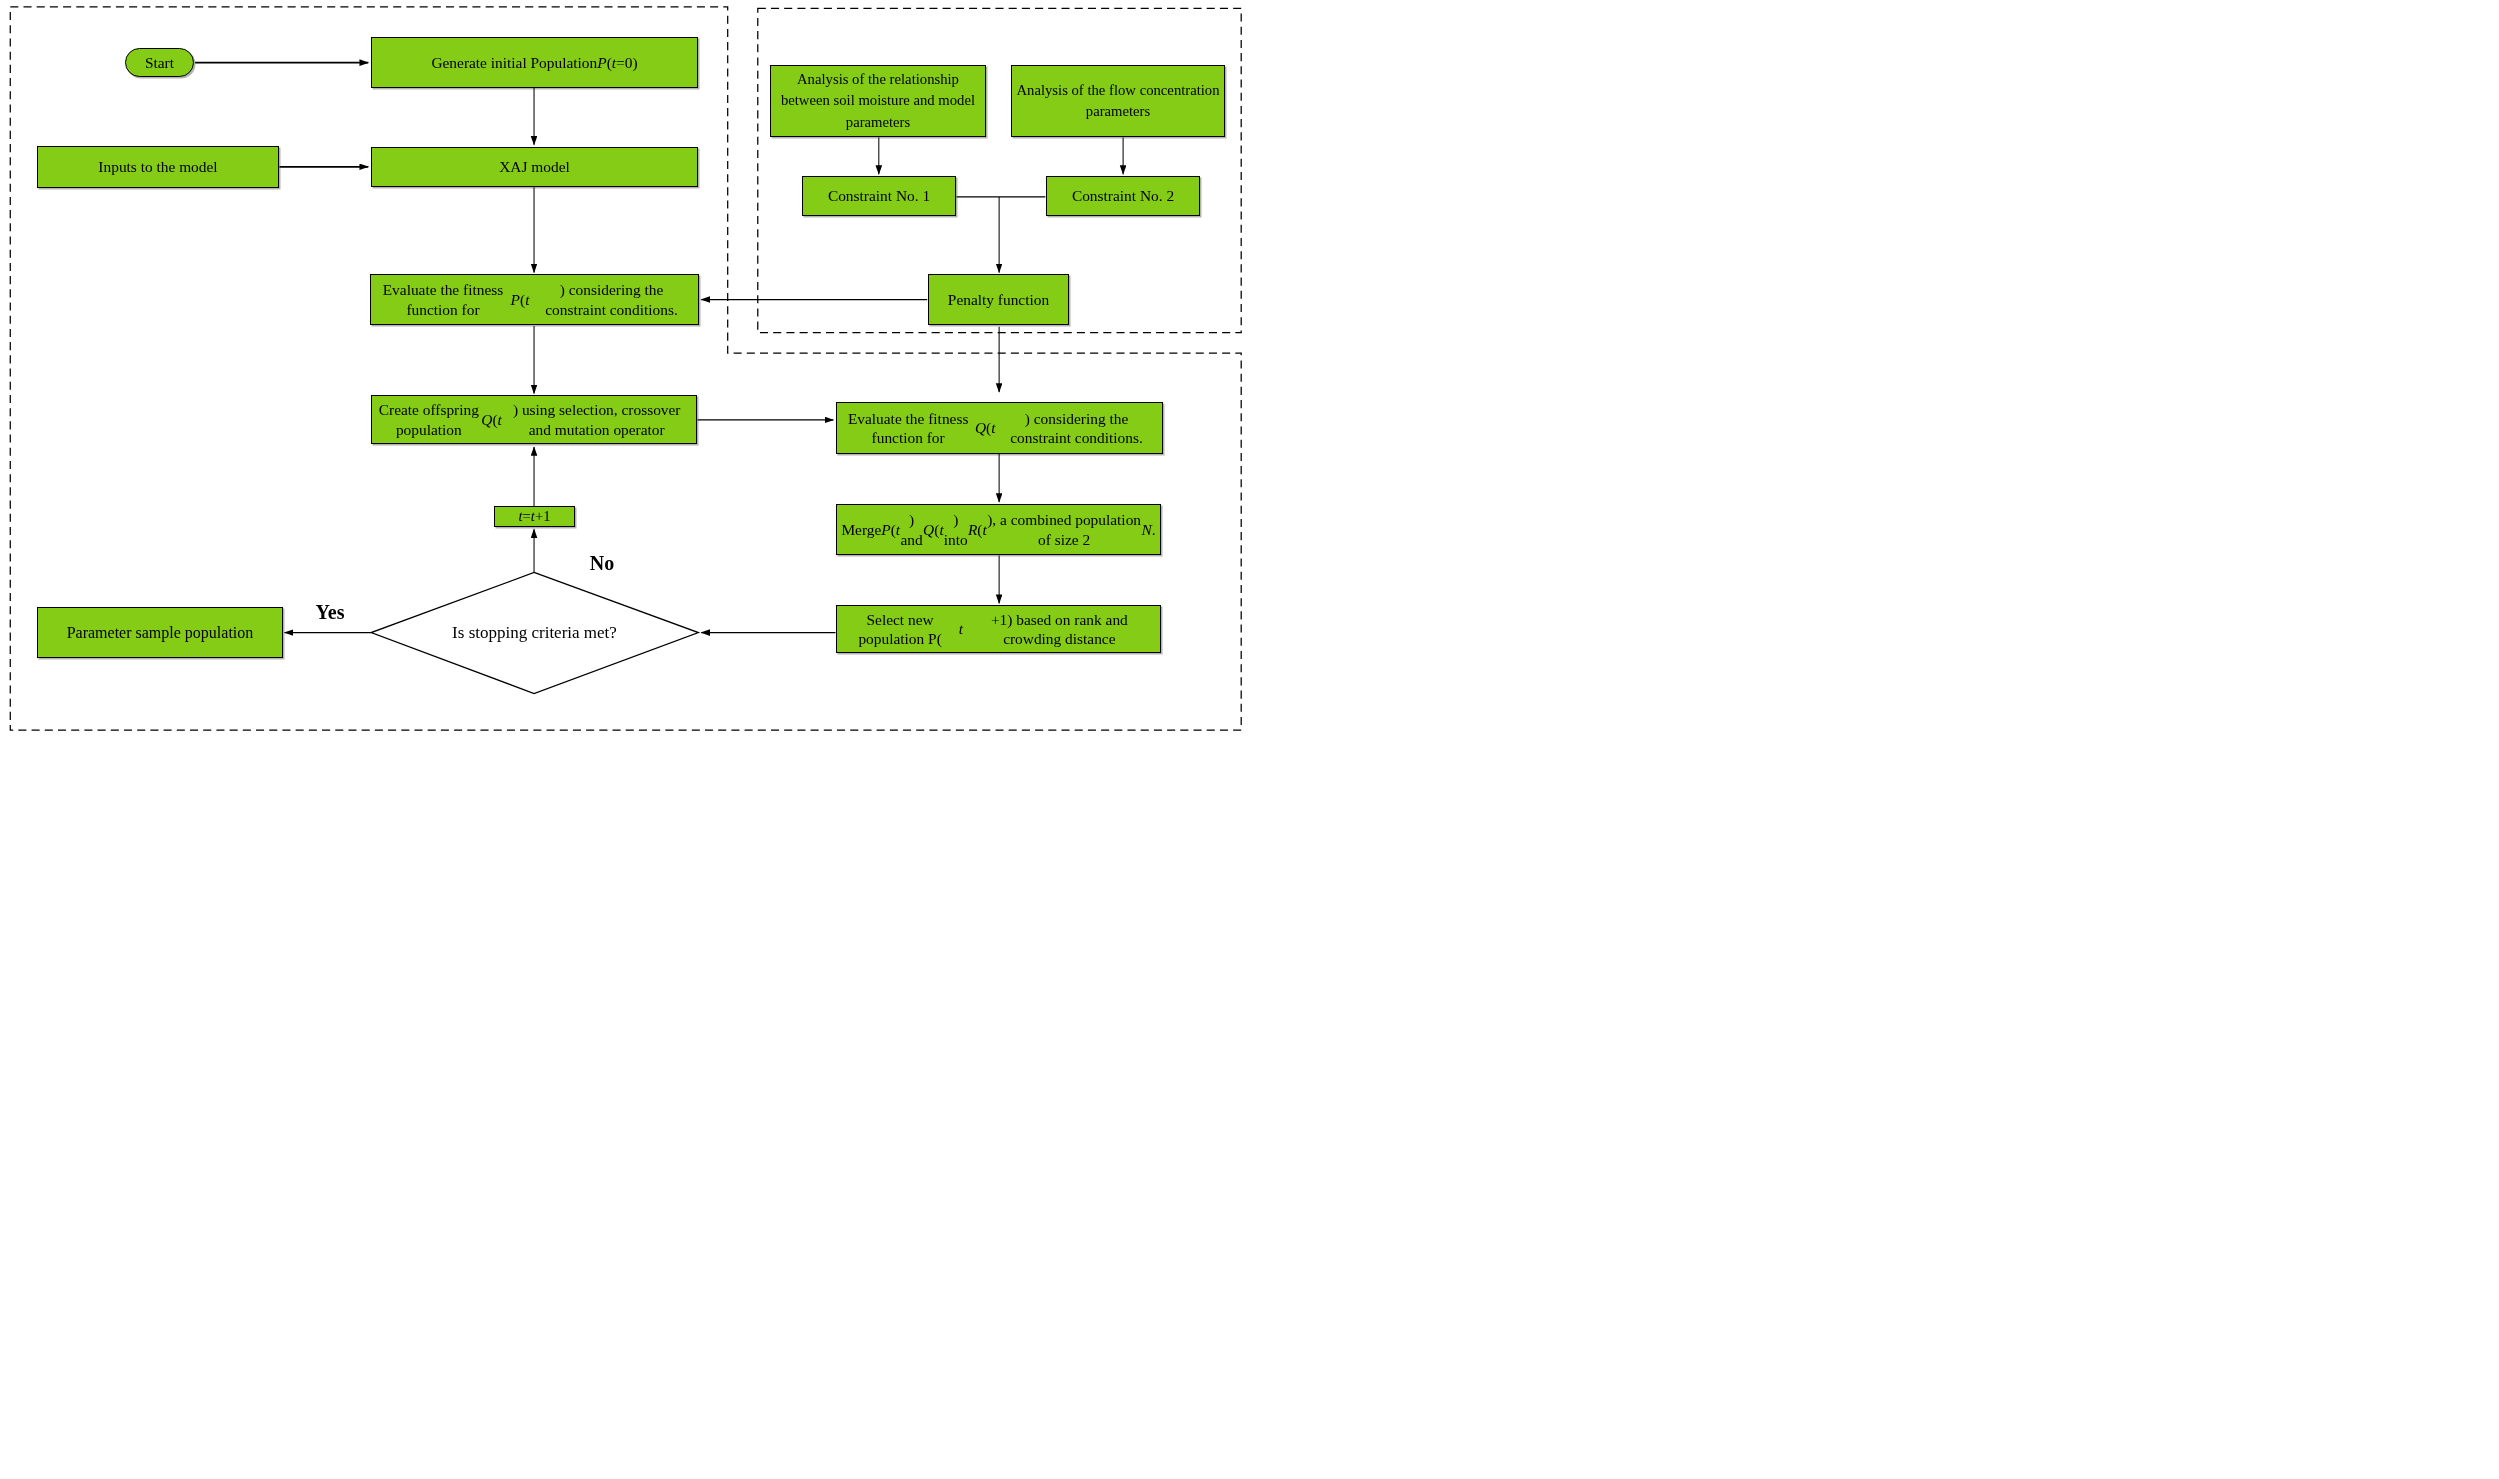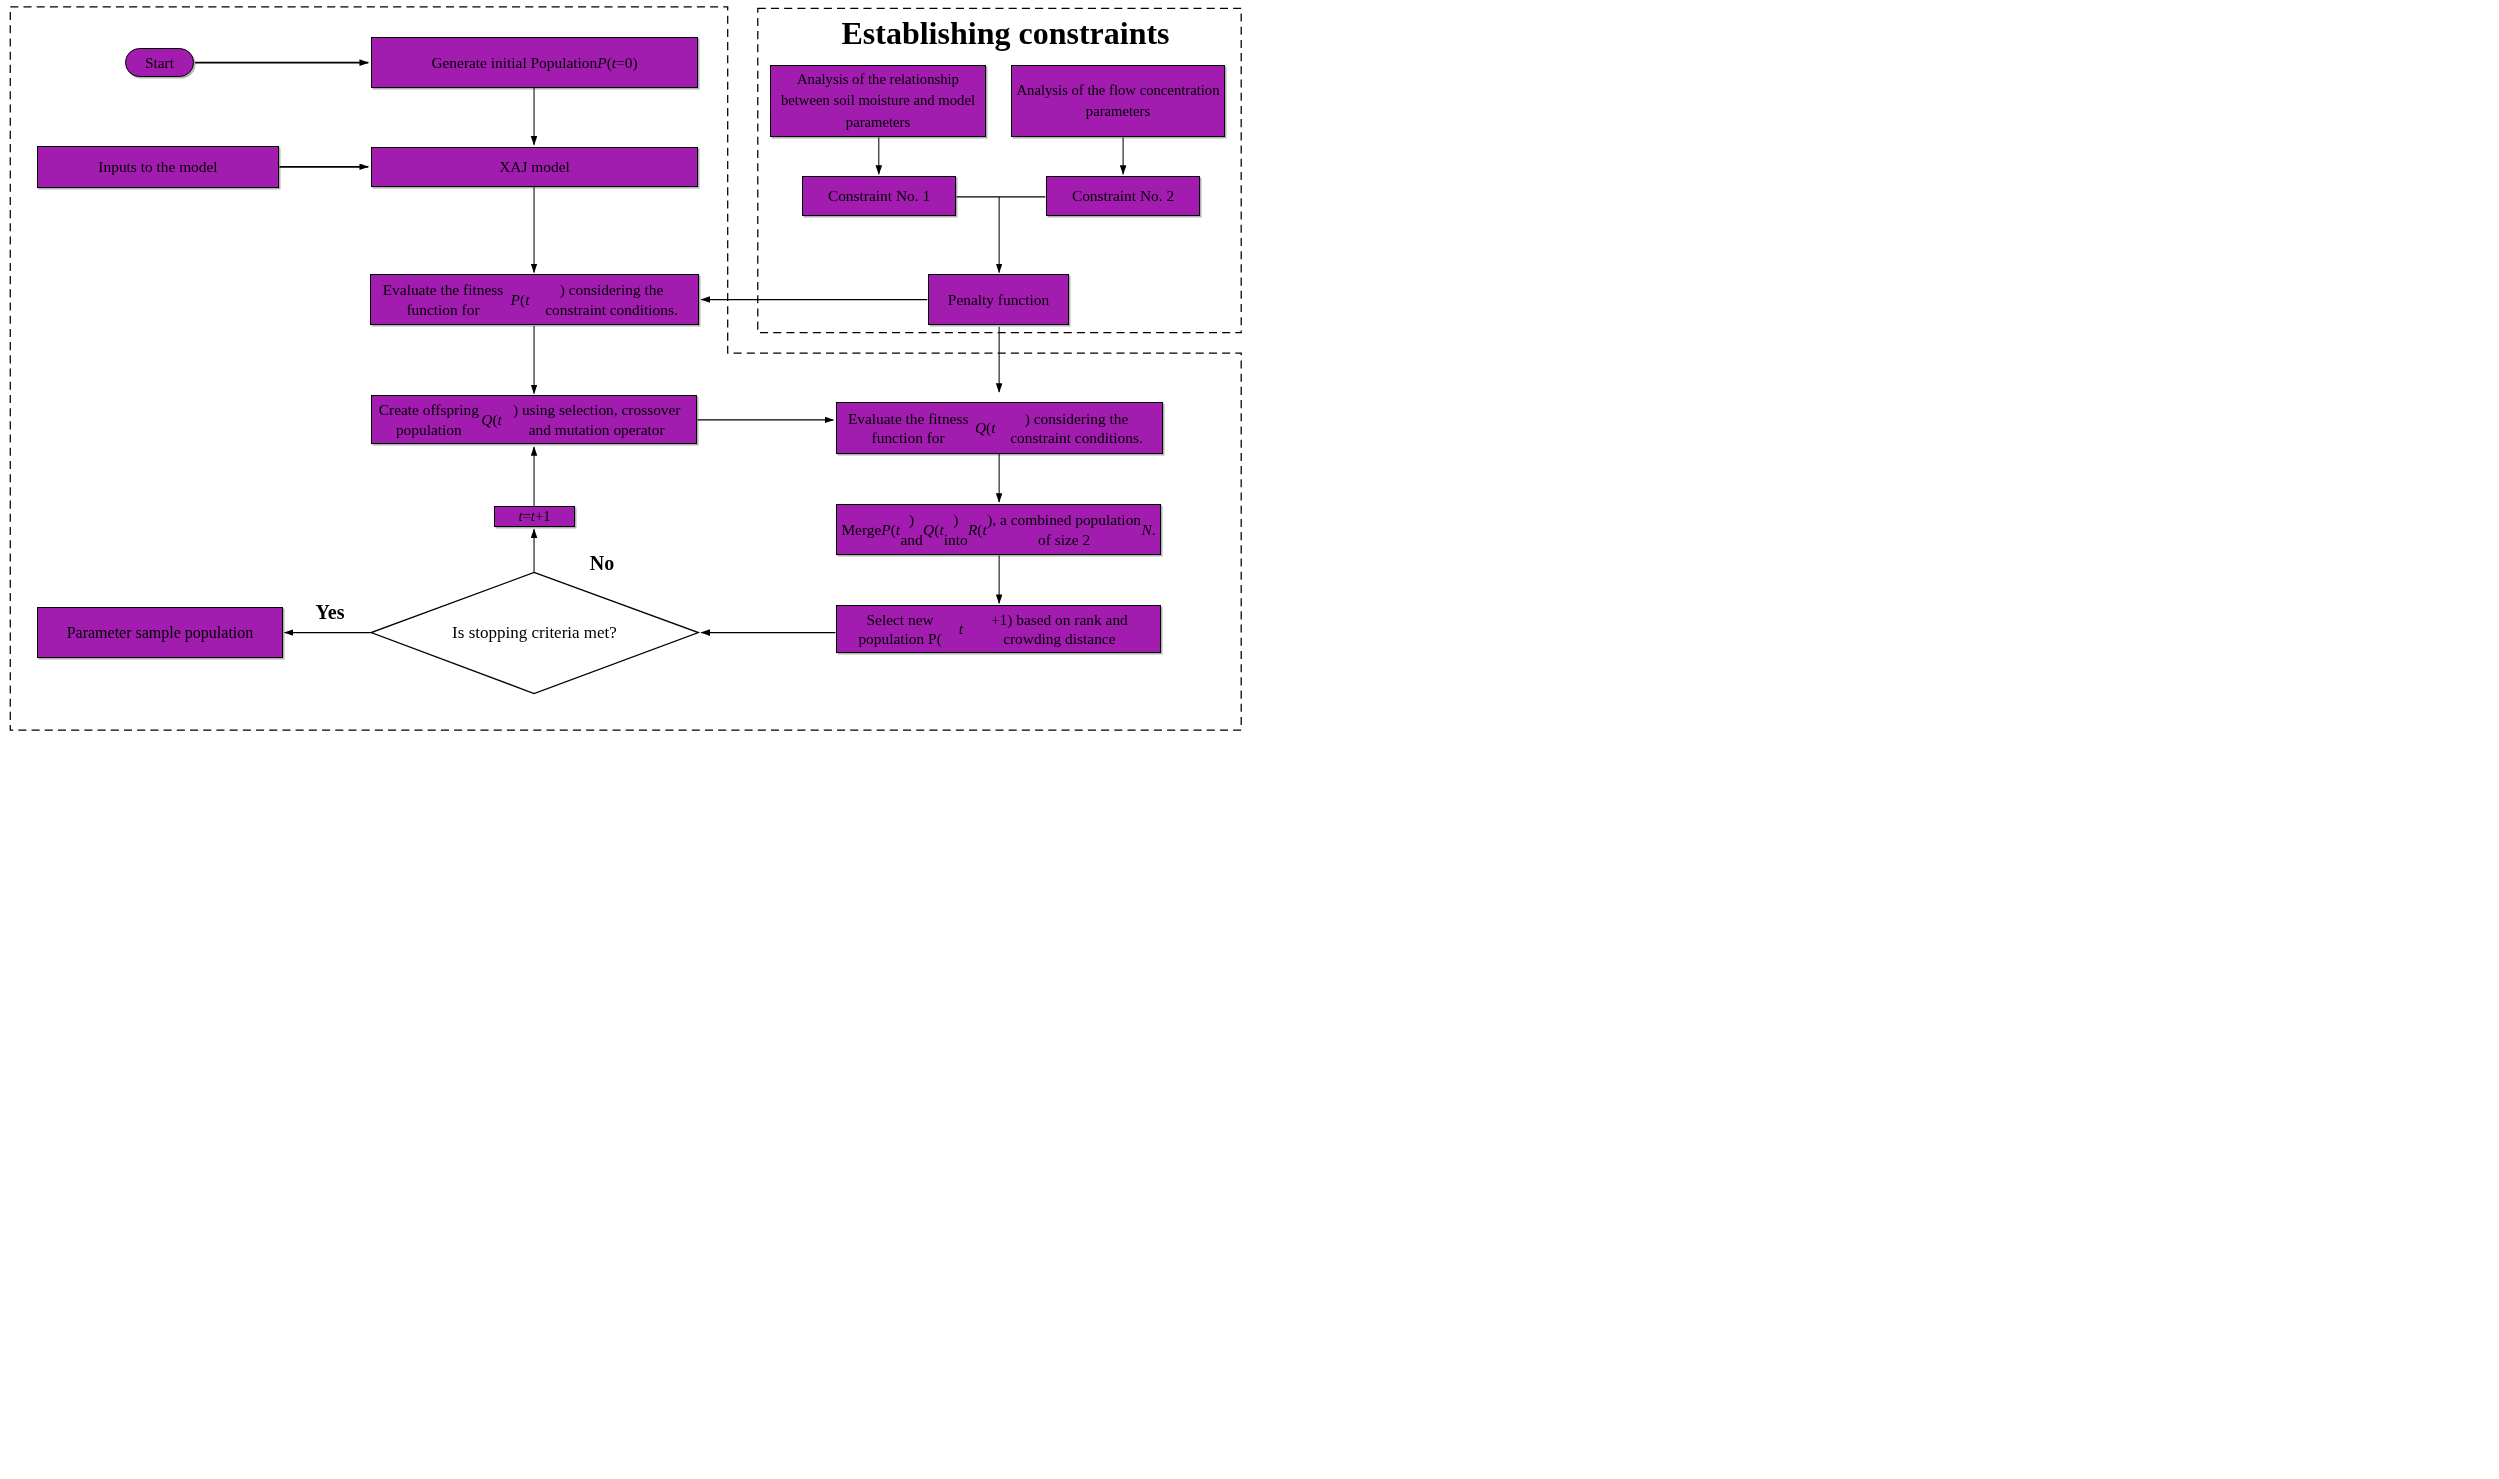--- a/index.html
+++ b/index.html
@@ -8,21 +8,21 @@
     width:1250px;height:740px;
     background:#ffffff;
     font-family:"Liberation Serif","DejaVu Serif",serif;
     color:#000;
     overflow:hidden;
   }
   #wires{position:absolute;left:0;top:0;width:1250px;height:740px;}
   .node{
     position:absolute;
     border:1.5px solid #000;
-    background:#a21caf;
+    background:#84cc16;
     box-shadow:1.5px 1.5px 0 rgba(0,0,0,0.30);
     display:flex;align-items:center;justify-content:center;
     text-align:center;
     font-size:15.4px;line-height:1.25;
     padding:1.5px 4.4px;box-sizing:border-box;
   }
   .stadium{border-radius:16px;}
   .label{
     position:absolute;display:flex;align-items:center;justify-content:center;
     text-align:center;background:transparent;border:none;box-shadow:none;
@@ -66,21 +66,20 @@
     <line x1="506" y1="862" x2="388" y2="862" stroke="#000" stroke-width="1.8" marker-end="url(#ah)"></line>
     <line x1="1198" y1="187" x2="1198" y2="237" stroke="#000" stroke-width="1.4" marker-end="url(#ah)"></line>
     <line x1="1531" y1="187" x2="1531" y2="237" stroke="#000" stroke-width="1.4" marker-end="url(#ah)"></line>
     <line x1="1304" y1="268" x2="1425" y2="268" stroke="#000" stroke-width="1.8"></line>
     <line x1="1362" y1="268" x2="1362" y2="371" stroke="#000" stroke-width="1.4" marker-end="url(#ah)"></line>
     <line x1="1264" y1="408" x2="956" y2="408" stroke="#000" stroke-width="1.8" marker-end="url(#ah)"></line>
     <line x1="1362" y1="445" x2="1362" y2="534" stroke="#000" stroke-width="1.4" marker-end="url(#ah)"></line>
   </svg>
 
 
-  <div class="label section-title title-right" style="left:778px;top:16px;width:455px;">Establishing constraints</div>
 
   <div class="node stadium" style="left:125px;top:48px;width:69px;height:29px;">Start</div>
 
   <div class="node" style="left:371px;top:37px;width:327px;height:51px;">Generate initial Population <i>P</i>(<i>t</i>=0)</div>
 
   <div class="node" style="left:37px;top:146px;width:242px;height:42px;">Inputs to the model</div>
 
   <div class="node" style="left:371px;top:147px;width:327px;height:40px;">XAJ model</div>
 
   <div class="node" style="left:370px;top:274px;width:329px;height:51px;">Evaluate the fitness function for <i>P</i>(<i>t</i>) considering the constraint conditions.</div>

